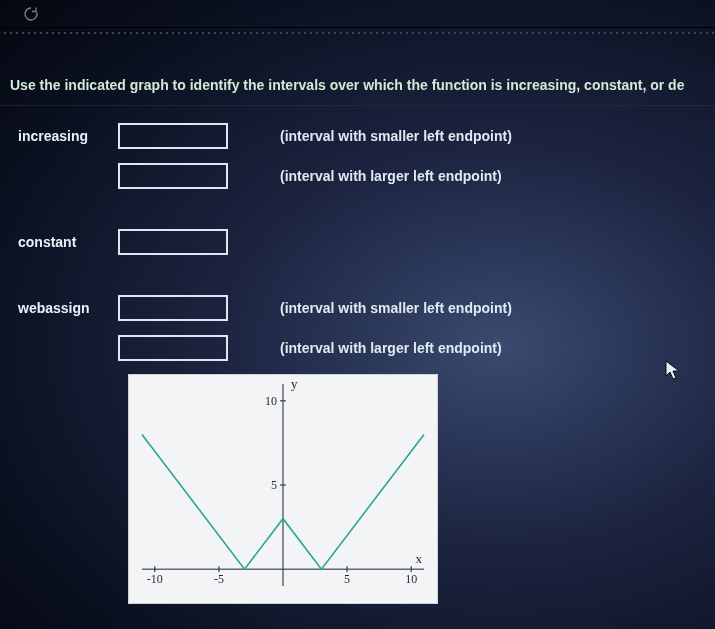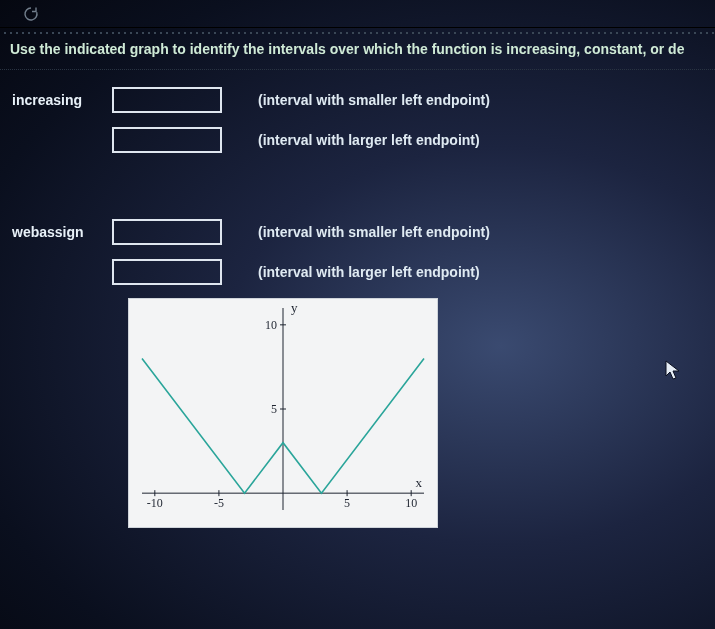--- a/index.html
+++ b/index.html
@@ -30,53 +30,54 @@
   }
   .dots {
     height: 6px;
     background-image: radial-gradient(#3a4756 1px, transparent 1px);
     background-size: 6px 6px;
     background-position: 2px 2px;
   }
   .question {
     padding: 6px 10px 10px 10px;
     border-bottom: 1px dotted #2a3442;
+    margin-top: 36px;
   }
   .question p {
     color: #cfead6;
     font-size: 14px;
     font-weight: bold;
     line-height: 1.35;
   }
   .rows { padding: 10px 0 0 0; }
   .row {
     display: flex;
     align-items: center;
-    padding-left: 12px;
+    padding-left: 18px;
     height: 40px;
   }
   .group-gap { height: 26px; }
   .row .label {
     width: 100px;
     color: #e8f1f8;
     font-size: 14px;
     font-weight: bold;
   }
   .row .spacer { width: 100px; }
   .ansbox {
     width: 110px;
     height: 26px;
     border: 2px solid #dfe6ef;
     background: transparent;
     color: #fff;
     font-size: 13px;
     padding: 0 4px;
   }
   .hint {
-    margin-left: 36px;
+    margin-left: 52px;
     color: #dfeaf2;
     font-size: 14px;
     font-weight: bold;
   }
   .cursor {
     position: absolute;
     right: 32px;
     top: 360px;
     pointer-events: none;
   }
@@ -124,20 +125,24 @@
     <span class="hint">(interval with smaller left endpoint)</span>
   </div>
   <div class="row">
     <span class="spacer"></span>
     <input class="ansbox" value="" style="">
     <span class="hint">(interval with larger left endpoint)</span>
   </div>
 
   <div class="group-gap"></div>
 
+  <div class="row">
+    <span class="label">constant</span>
+    <input class="ansbox" value="" style="">
+  </div>
 
   <div class="group-gap"></div>
 
   <div class="row">
     <span class="label">webassign</span>
     <input class="ansbox" value="" style="">
     <span class="hint">(interval with smaller left endpoint)</span>
   </div>
   <div class="row">
     <span class="spacer"></span>

